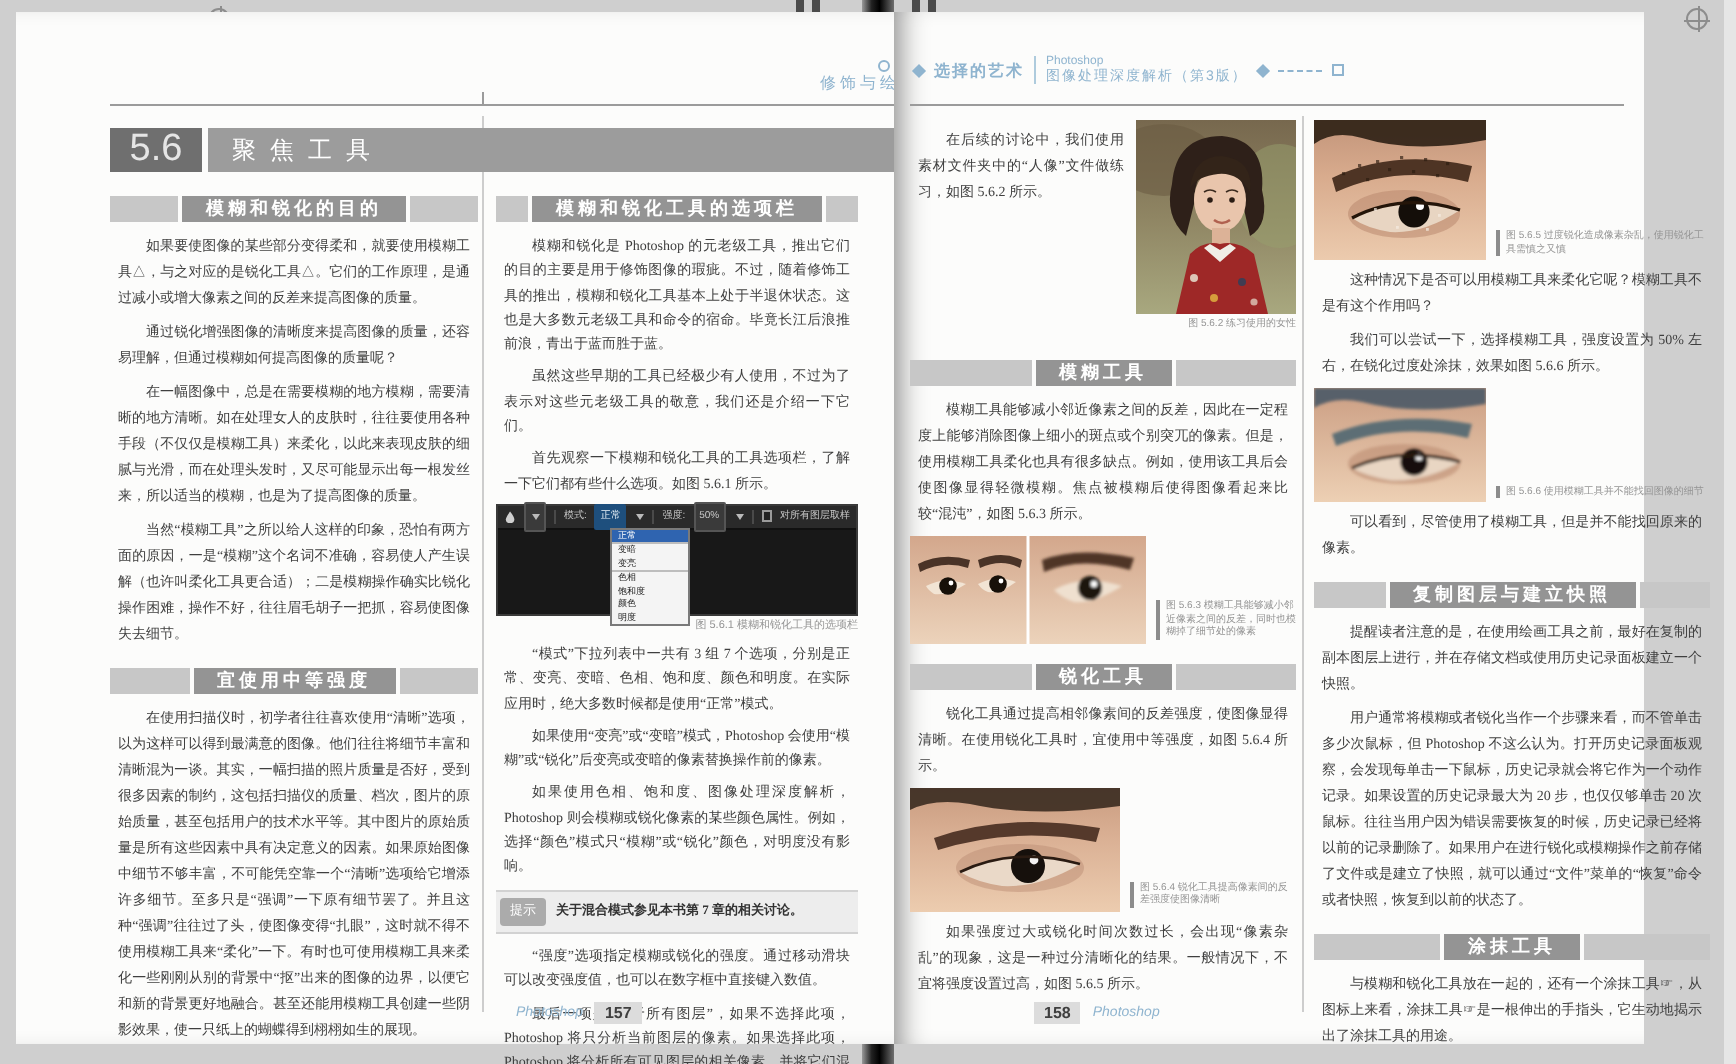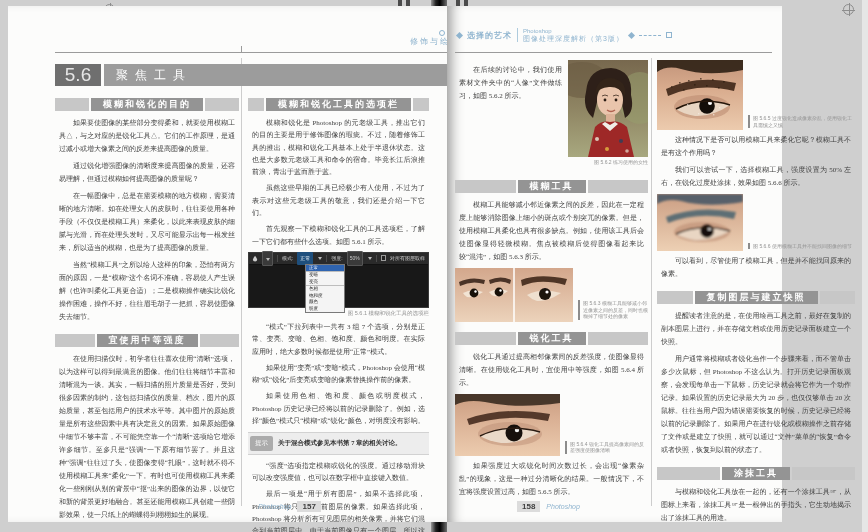--- a/index.html
+++ b/index.html
@@ -1,20 +1,20 @@
 <!DOCTYPE html>
 <html><head>
 <meta charset="utf-8">
 <style>
   html,body{margin:0;padding:0;}
   body{width:868px;height:532px;position:relative;background:#cfcfcf;overflow:hidden;
        font-family:"Liberation Serif",serif;-webkit-font-smoothing:antialiased;}
   .page{position:absolute;top:6px;height:516px;background:#fcfcfb;}
   #page-left{left:8px;width:512px;box-shadow:inset -12px 0 14px -9px rgba(0,0,0,.45);}
-  #page-right{left:447px;width:335px;box-shadow:inset 12px 0 14px -9px rgba(0,0,0,.45);}
+  #page-right{left:447px;width:335px;box-shadow:inset 12px 0 14px -9px rgba(0,0,0,.45);padding-left:40px;}
   #spine{position:absolute;left:431px;top:0;width:16px;height:532px;
          background:linear-gradient(90deg,#9a9a9a,#222 30%,#000 55%,#6f6f6f);}
   #right-edge{position:absolute;left:862px;top:0;width:6px;height:532px;background:#e6e6e6;}
 
   
   .regmark{position:absolute;width:9px;height:9px;border:1px solid #8d8d8d;border-radius:50%;}
   .regmark:before,.regmark:after{content:"";position:absolute;background:#8d8d8d;}
   .regmark:before{left:50%;top:-2px;width:1px;height:13px;}
   .regmark:after{top:50%;left:-2px;height:1px;width:13px;}
   .foldmark{position:absolute;top:0;height:24px;}
@@ -192,21 +192,21 @@
         <div class="ps-item ps-group">色相</div>
         <div class="ps-item">饱和度</div>
         <div class="ps-item">颜色</div>
         <div class="ps-item">明度</div>
       </div>
     </div>
     <div class="figcap">图 5.6.1 模糊和锐化工具的选项栏</div>
 
     <p class="p">“模式”下拉列表中一共有 3 组 7 个选项，分别是正常、变亮、变暗、色相、饱和度、颜色和明度。在实际应用时，绝大多数时候都是使用“正常”模式。</p>
     <p class="p">如果使用“变亮”或“变暗”模式，Photoshop 会使用“模糊”或“锐化”后变亮或变暗的像素替换操作前的像素。</p>
-    <p class="p">如果使用色相、饱和度、颜色或明度模式，Photoshop 历史记录已经将以前的记录删除了。例如，选择“颜色”模式只“模糊”或“锐化”颜色，对明度没有影响。</p>
+    <p class="p">如果使用色相、饱和度、图像处理深度解析，Photoshop 则会模糊或锐化像素的某些颜色属性。例如，选择“颜色”模式只“模糊”或“锐化”颜色，对明度没有影响。</p>
 
     <div class="tip">
       <span class="tip-label">提示</span>
       <span class="tip-text">关于混合模式参见本书第 7 章的相关讨论。</span>
     </div>
 
     <p class="p">“强度”选项指定模糊或锐化的强度。通过移动滑块可以改变强度值，也可以在数字框中直接键入数值。</p>
     <p class="p">最后一项是“用于所有图层”，如果不选择此项，Photoshop 将只分析当前图层的像素。如果选择此项，Photoshop 将分析所有可见图层的相关像素，并将它们混合到当前图层中。由于当前图像只有一个图层，所以这里选不选择“用于所有图层”选项对图像编辑没有任何影响。</p>
   </div>
 

